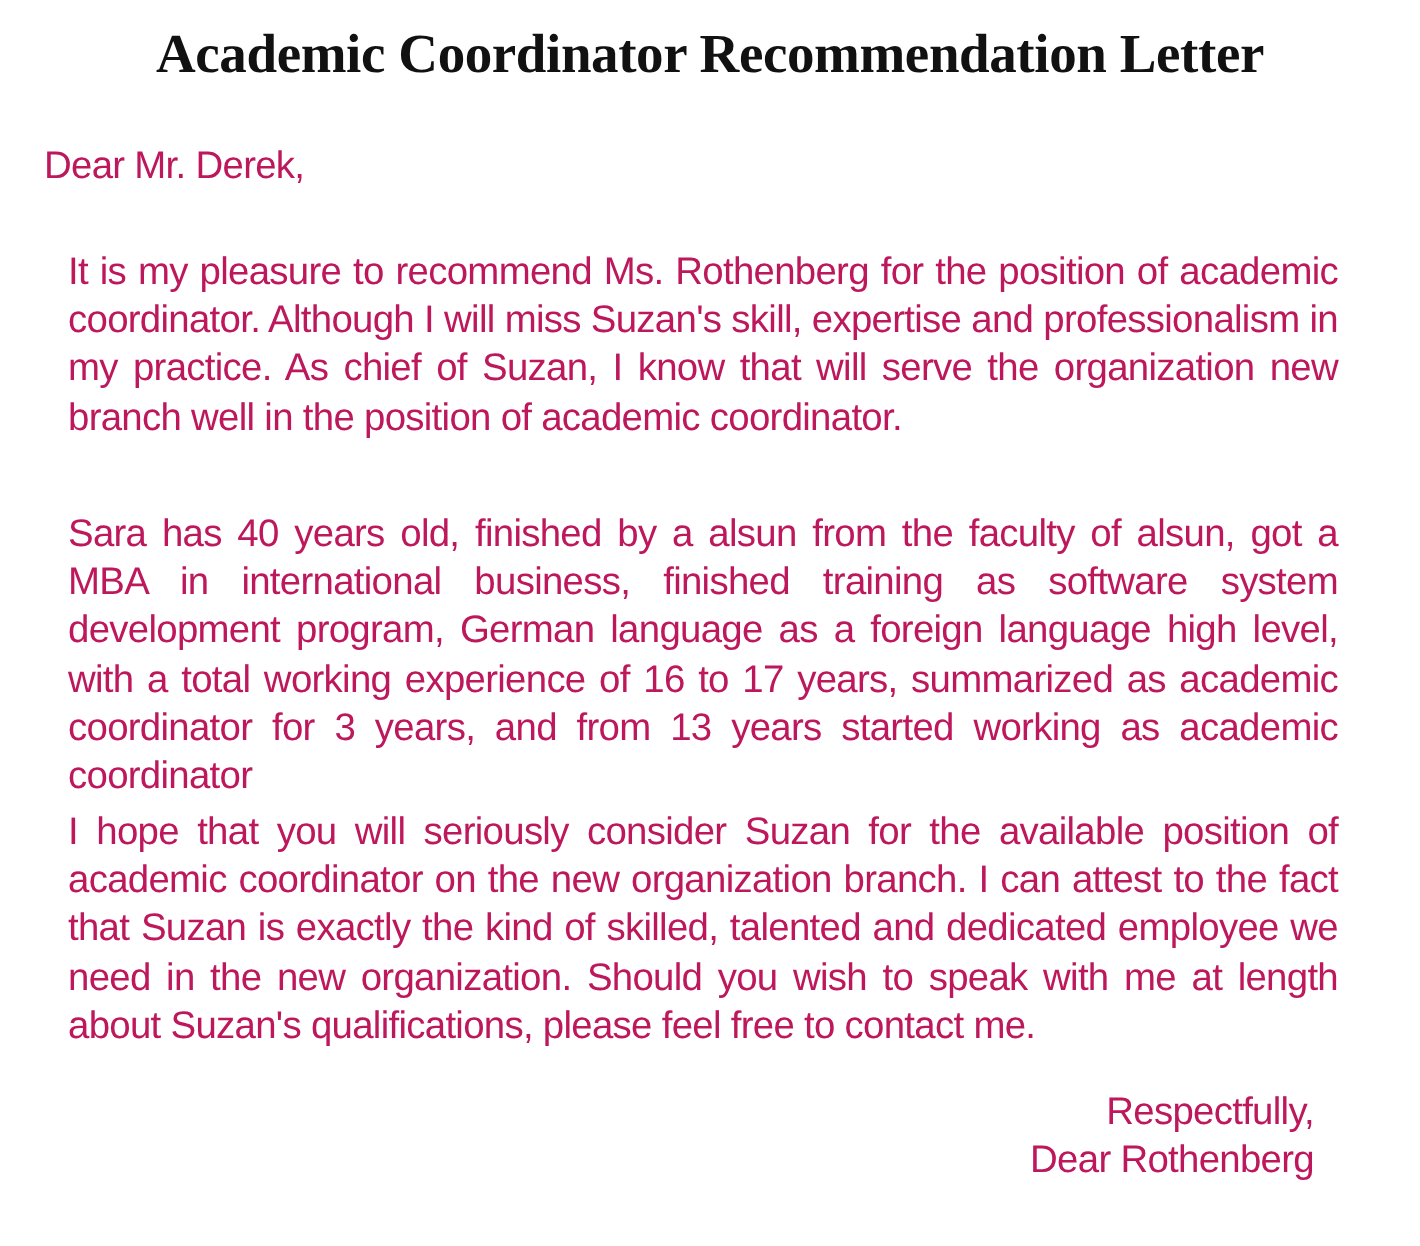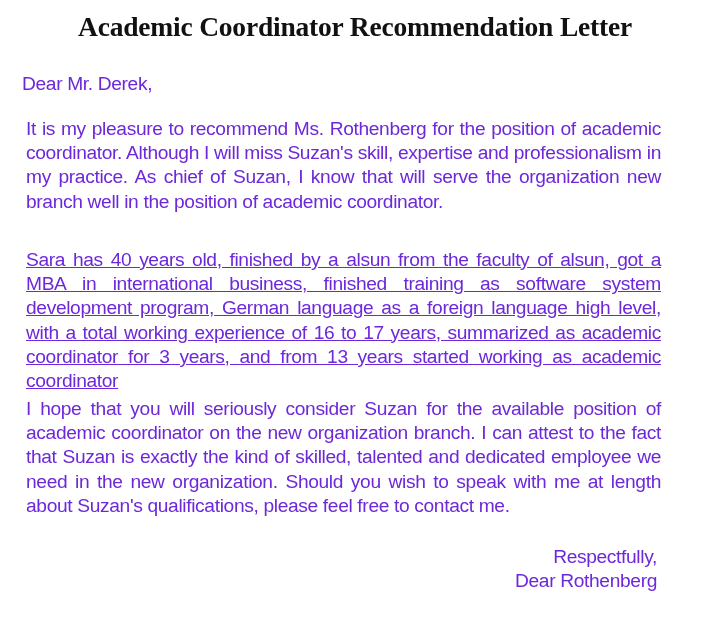--- a/index.html
+++ b/index.html
@@ -6,26 +6,26 @@
   body { width: 710px; height: 623px; overflow: hidden; position: relative; }
   .page { position: absolute; left: 0; top: 0; width: 629px; height: 623px; background: #fff; color: #111; }
   .title {
     position: absolute; left: 0; top: 10px; width: 710px; text-align: center;
     font-family: "Liberation Serif", serif; font-weight: bold; font-size: 27.5px;
     letter-spacing: -0.2px; color: #111; margin: 0; line-height: 34px;
   }
   .body-text {
     position: absolute; left: 22px; width: 635px;
     font-family: "Liberation Sans", sans-serif; font-size: 19.2px; line-height: 24.2px;
-    color: #6d28d9; letter-spacing: -0.35px;
+    color: #be185d; letter-spacing: -0.35px;
   }
   .salutation { top: 72px; }
-  .para { text-align: justify; text-align-last: left; margin: 4px; }
+  .para { text-align: justify; text-align-last: left; margin: 12px; }
   .p1 { top: 113px; }
-  .p2 { top: 244px; text-decoration: underline; }
+  .p2 { top: 244px; }
   .p3 { top: 393px; }
   .closing { top: 545px; text-align: right; }
   .line { display: block; }
 </style>
 </head>
 <body>
 
 <div class="page">
   <h1 class="title">Academic Coordinator Recommendation Letter</h1>
 

